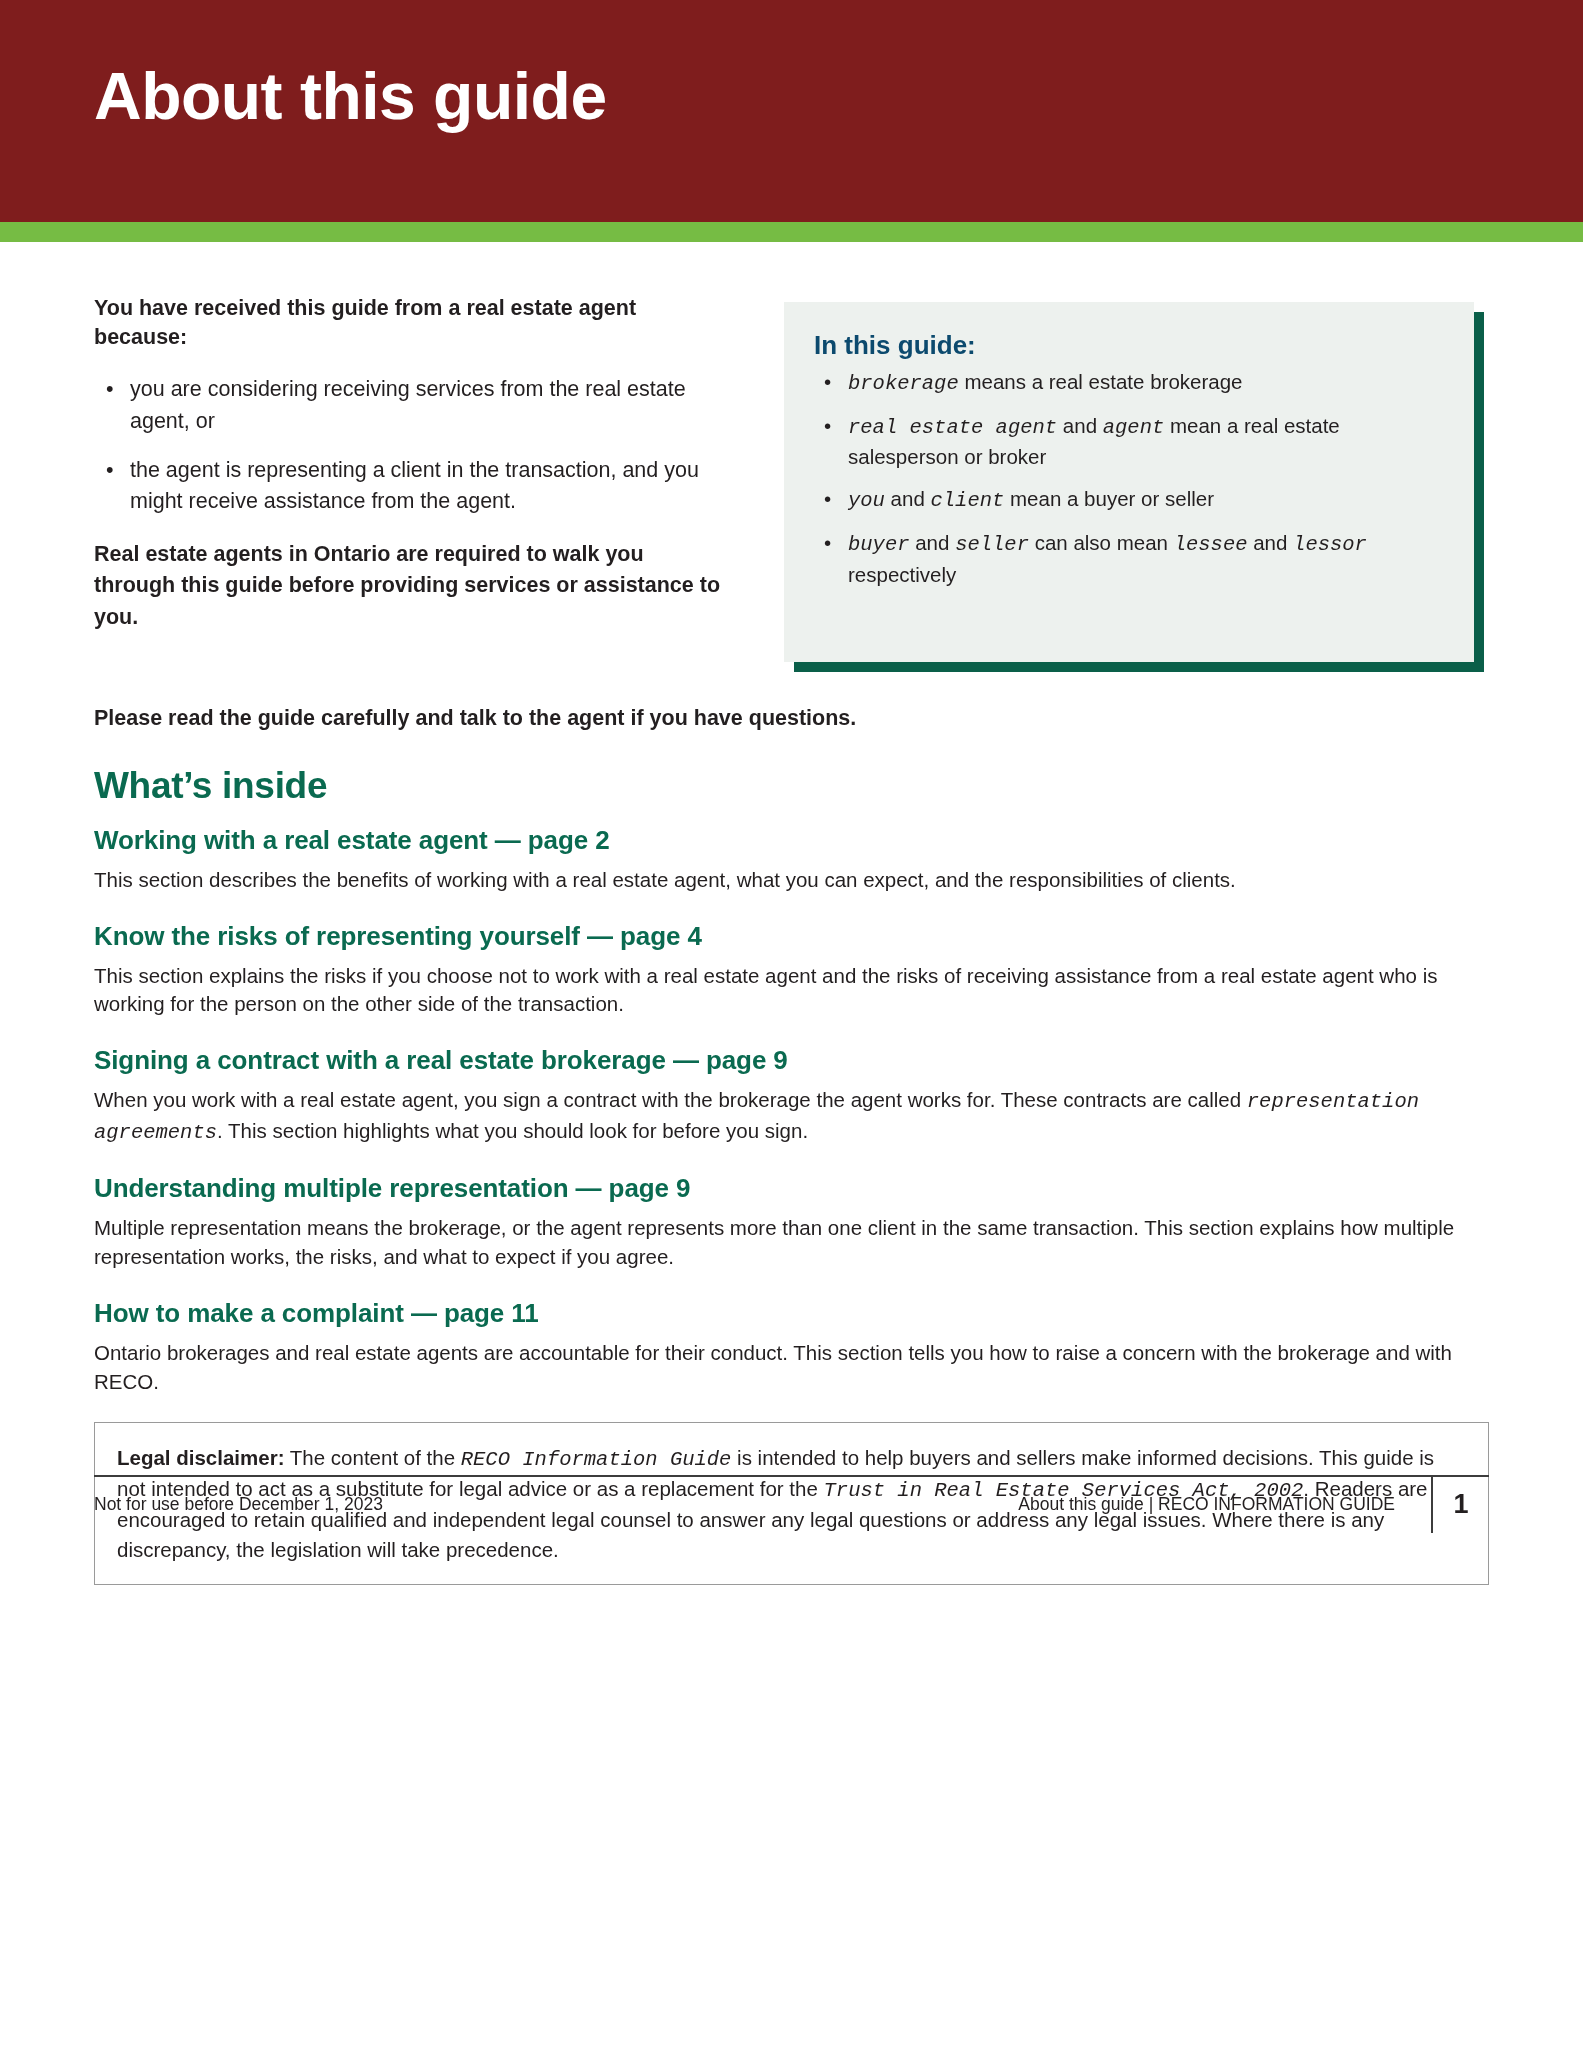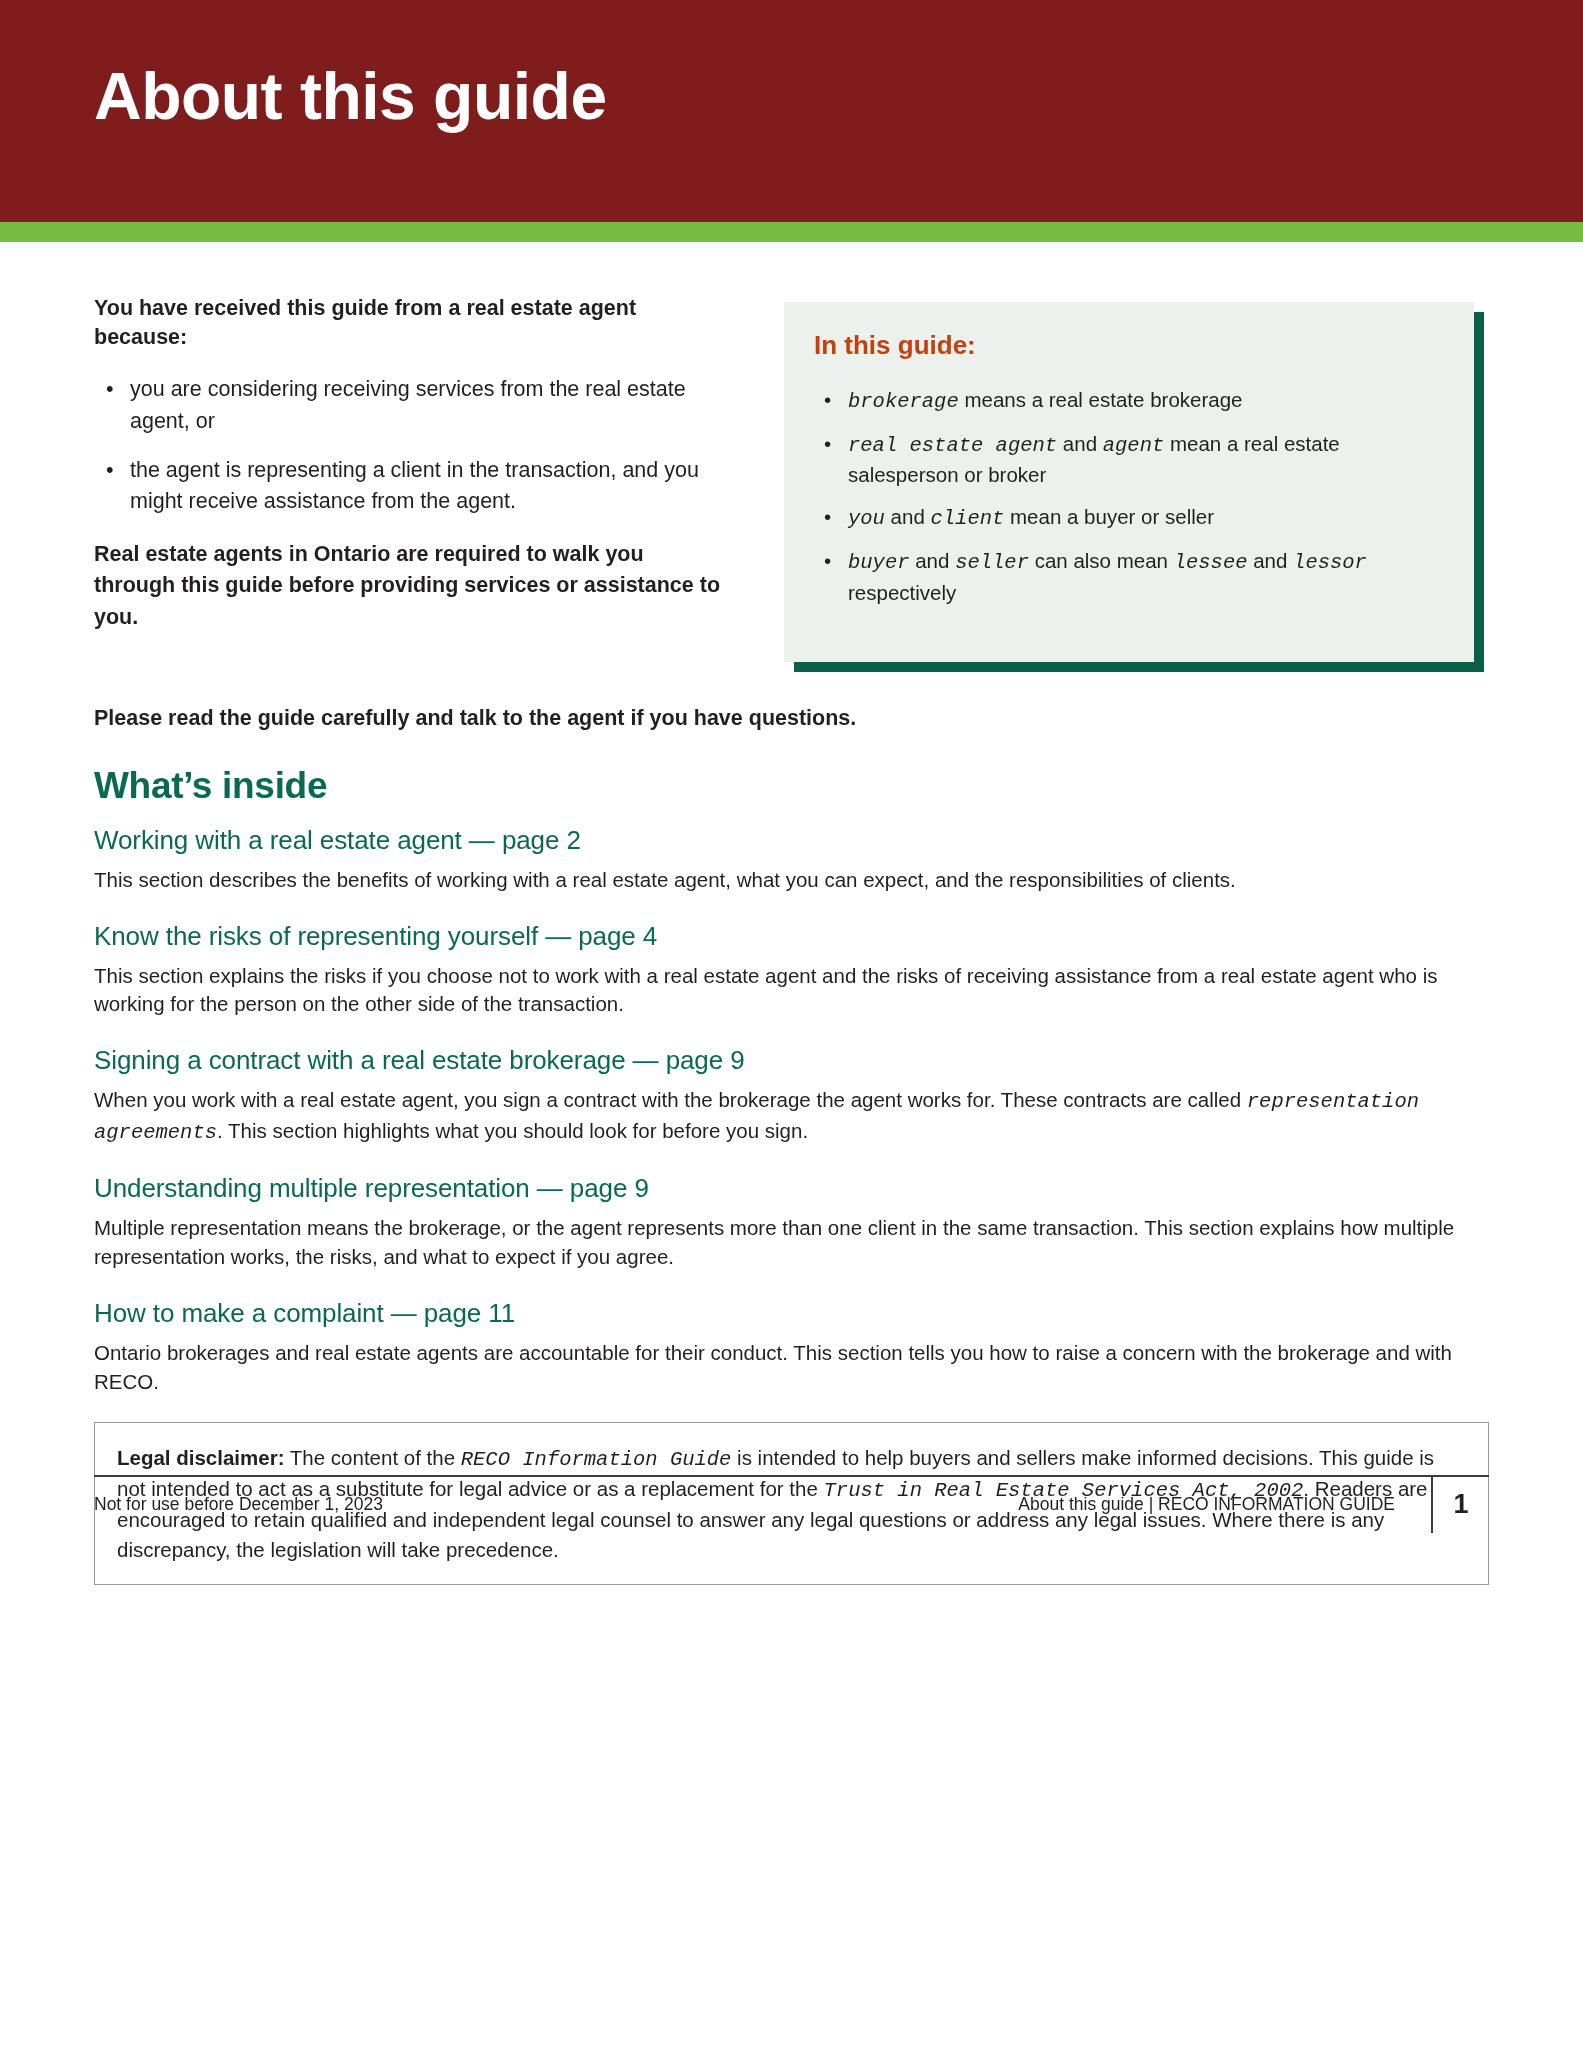--- a/index.html
+++ b/index.html
@@ -116,22 +116,22 @@
   .guide-box {
     position: relative;
     width: 690px;
     min-height: 360px;
     background: #EDF1EE;
     padding: 28px 30px 30px 30px;
   }
   .guide-box-title {
     font-size: 26px;
     font-weight: bold;
-    color: #c2410c;
-    margin: 0 0 24px 0;
+    color: #0c4a6e;
+    margin: 0 0 6px 0;
   }
   ul.guide-list {
     margin: 0;
     padding: 0;
     list-style: none;
   }
   ul.guide-list li {
     position: relative;
     padding-left: 34px;
     font-size: 20.5px;
@@ -161,21 +161,21 @@
   .whats-inside {
     font-size: 37px;
     font-weight: bold;
     color: #0A6A50;
     margin-top: 34px;
     margin-bottom: 18px;
     letter-spacing: -0.3px;
   }
   .toc-heading {
     font-size: 26px;
-    font-weight: normal;
+    font-weight: bold;
     color: #0A6A50;
     margin: 0 0 10px 0;
     letter-spacing: -0.1px;
   }
   .toc-body {
     font-size: 20.5px;
     line-height: 1.4;
     color: #231f20;
     margin: 0 0 26px 0;
     max-width: 1400px;

